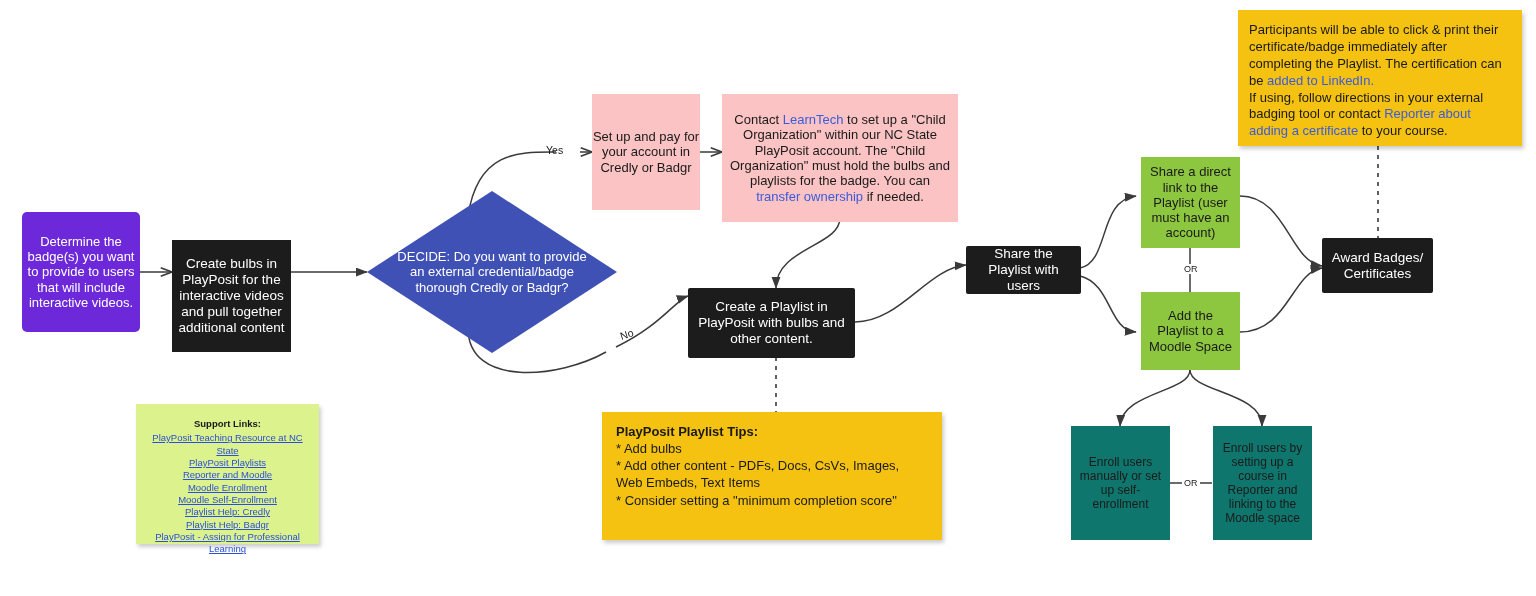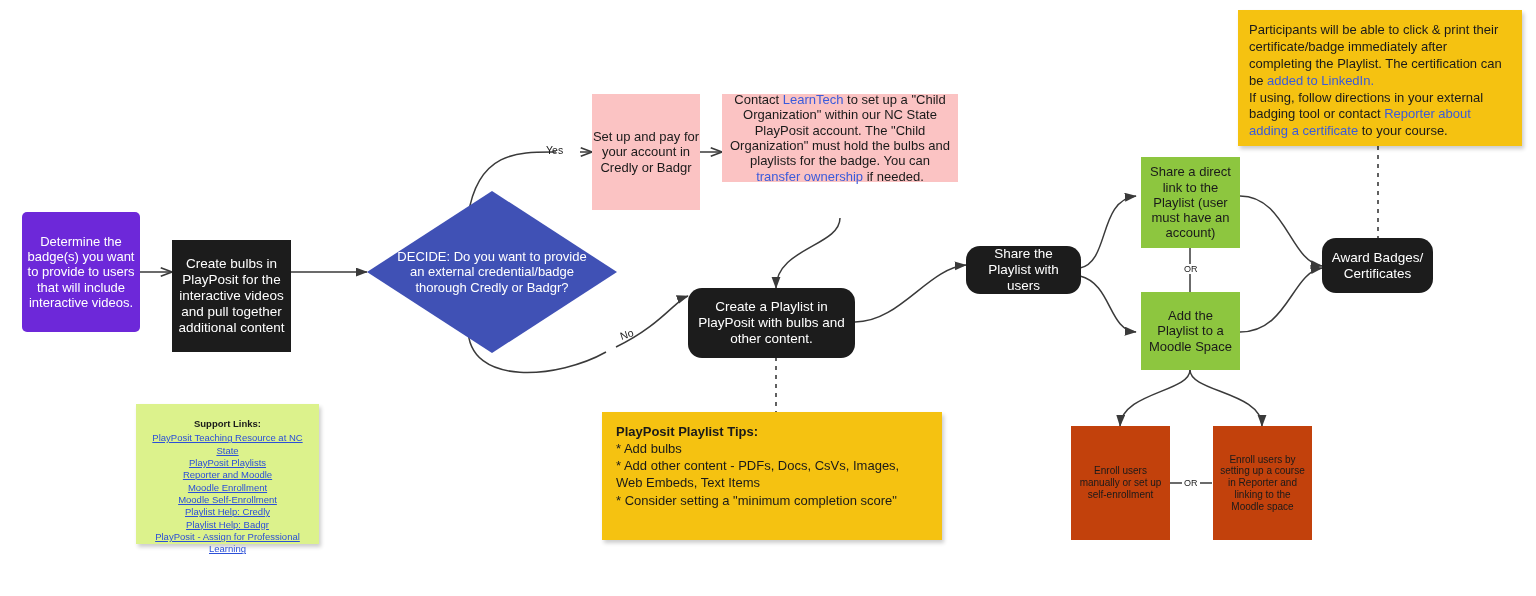--- a/index.html
+++ b/index.html
@@ -40,37 +40,37 @@
     font-size: 13px;
   }
   .n-black {
     background: #1c1c1c;
     color: #ffffff;
     font-size: 13.5px;
   }
   .n-black-round {
     background: #1c1c1c;
     color: #ffffff;
-    border-radius: 14px;
+    border-radius: 2px;
     font-size: 13.5px;
   }
   .n-pink {
     background: #fbc3c3;
     color: #1a1a1a;
     font-size: 13px;
   }
   .n-green {
     background: #8dc63f;
     color: #1a1a1a;
     font-size: 13px;
   }
   .n-cyan {
-    background: #c2410c;
-    color: #1a1a1a;
-    font-size: 10px;
+    background: #0f766e;
+    color: #1a1a1a;
+    font-size: 12px;
   }
   .n-yellow {
     background: #f5c211;
     color: #1a1a1a;
     font-size: 13px;
     text-align: left;
     align-items: flex-start;
     justify-content: flex-start;
     padding: 12px 11px;
     line-height: 1.30;
@@ -219,21 +219,21 @@
   <span class="diamond-text">DECIDE: Do you want to provide an external credential/badge thorough Credly or Badgr?</span>
 </div>
 
 <span class="edge-label" style="left:546px; top:144px;">Yes</span>
 <span class="edge-label lbl-no" style="left:620px; top:328px;">No</span>
 
 <div class="node n-pink" style="left:592px; top:94px; width:108px; height:116px;">
   <span class="node-inner">Set up and pay for your account in Credly or Badgr</span>
 </div>
 
-<div class="node n-pink" style="left:722px; top:94px; width:236px; height:88px; padding:0 8px;">
+<div class="node n-pink" style="left:722px; top:94px; width:236px; height:128px; padding:0 8px;">
   <span class="node-inner">
     <span>Contact </span><span class="lnk">LearnTech</span><span> to set up a "Child Organization" within our NC State PlayPosit account. The "Child Organization" must hold the bulbs and playlists for the badge. You can </span><span class="lnk">transfer ownership</span><span> if needed.</span>
   </span>
 </div>
 
 <div class="node n-black-round" style="left:688px; top:288px; width:167px; height:70px; padding:0 10px;">
   <span class="node-inner">Create a Playlist in PlayPosit with bulbs and other content.</span>
 </div>
 
 <div class="node n-black-round" style="left:966px; top:246px; width:115px; height:48px; padding:0 6px;">

